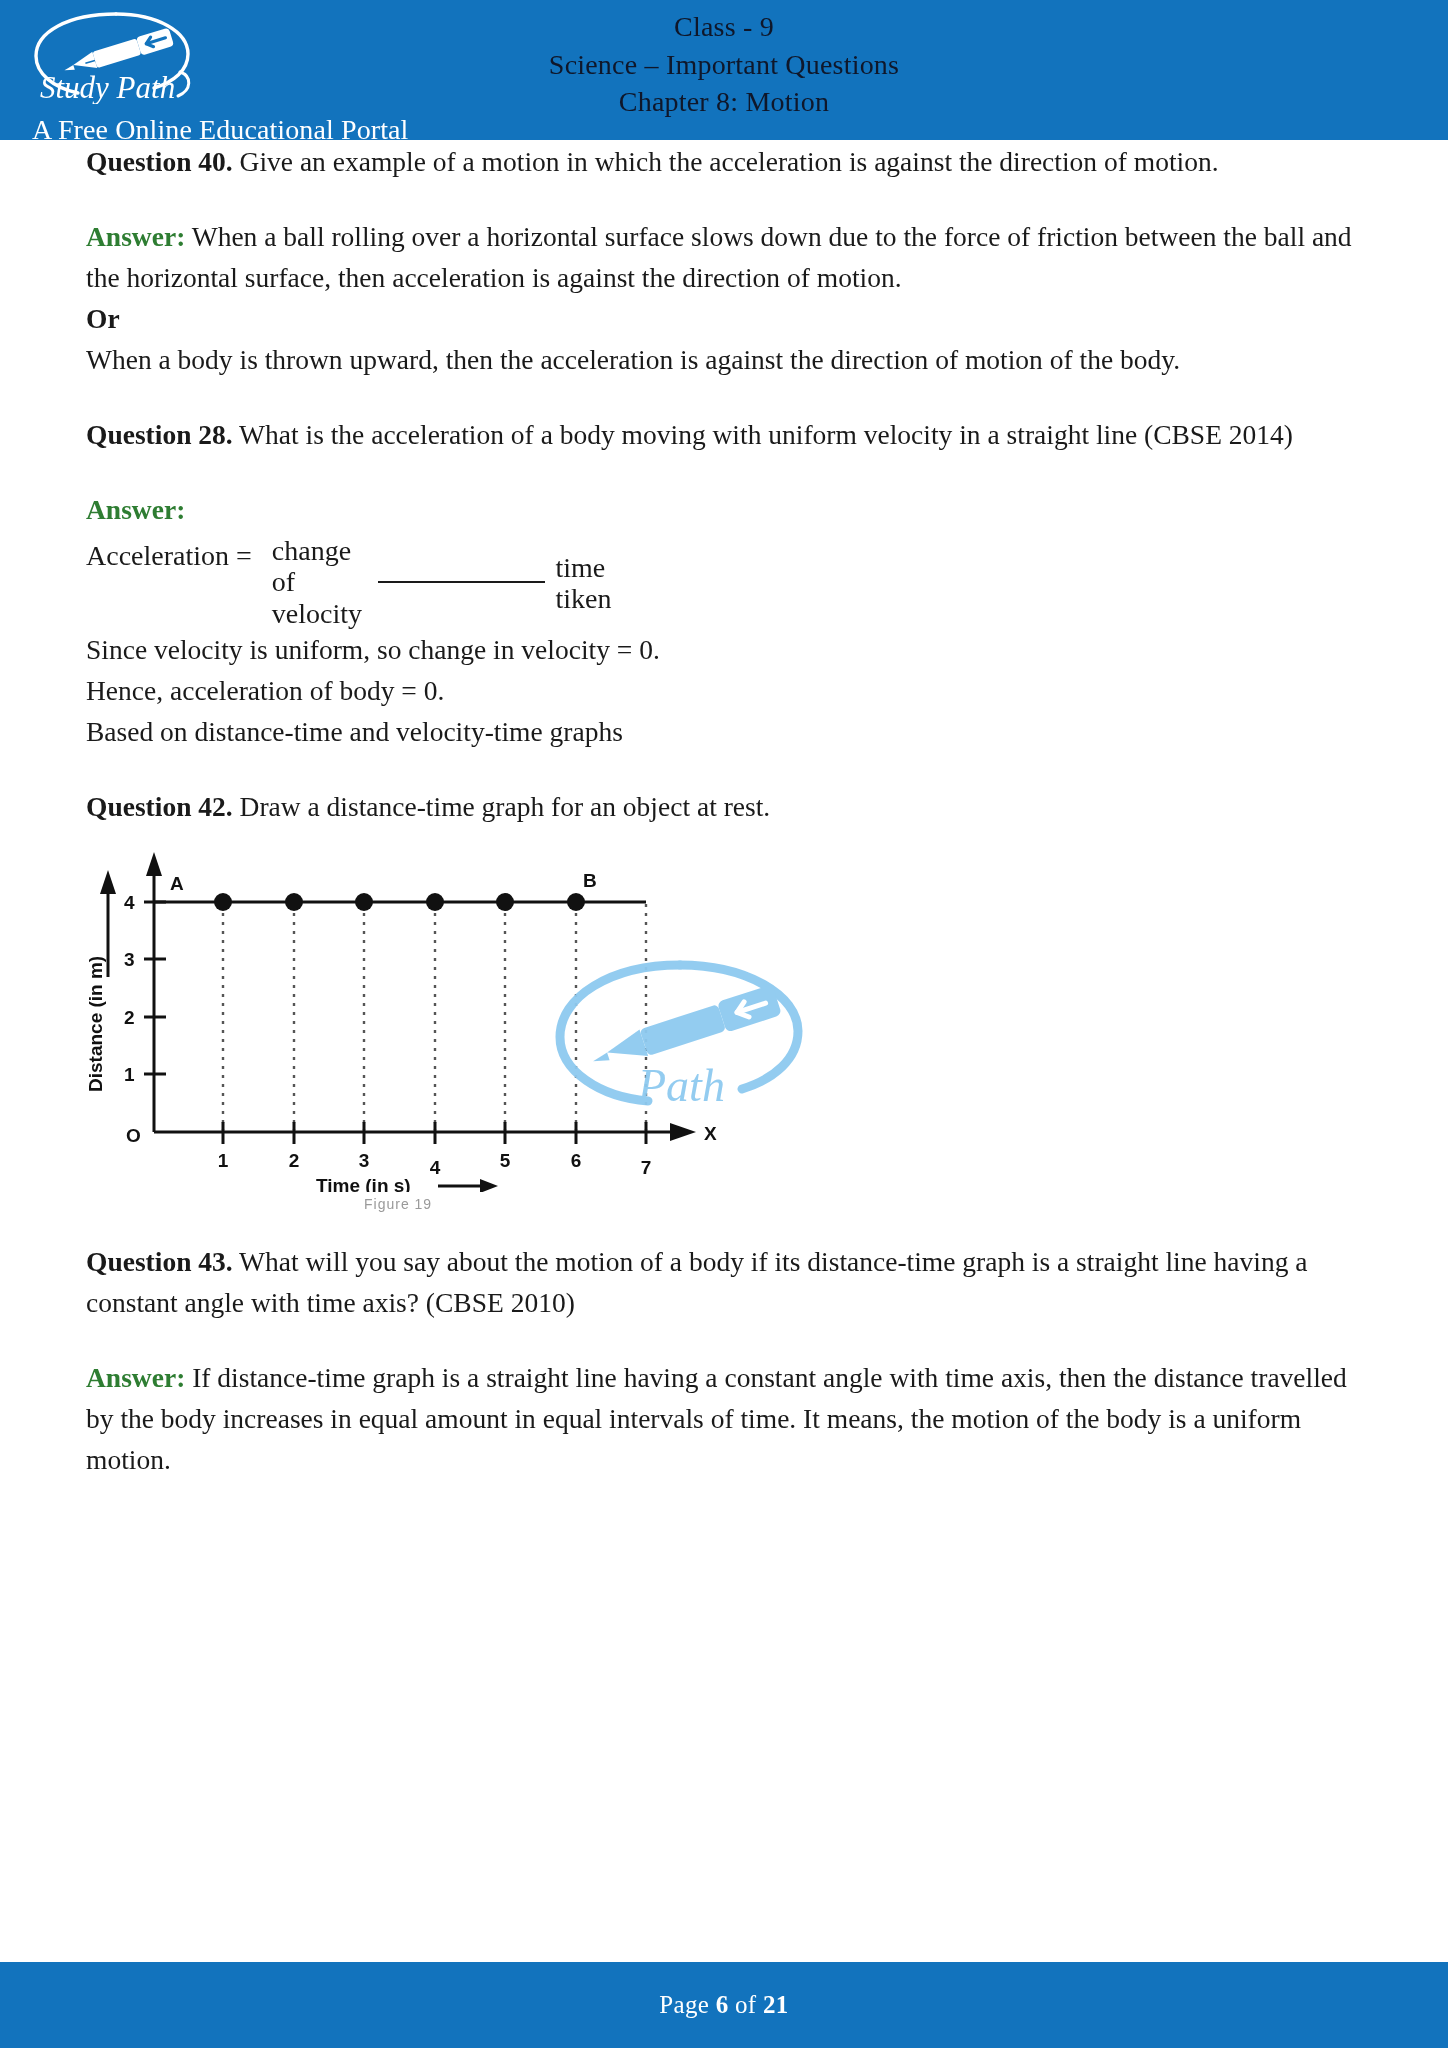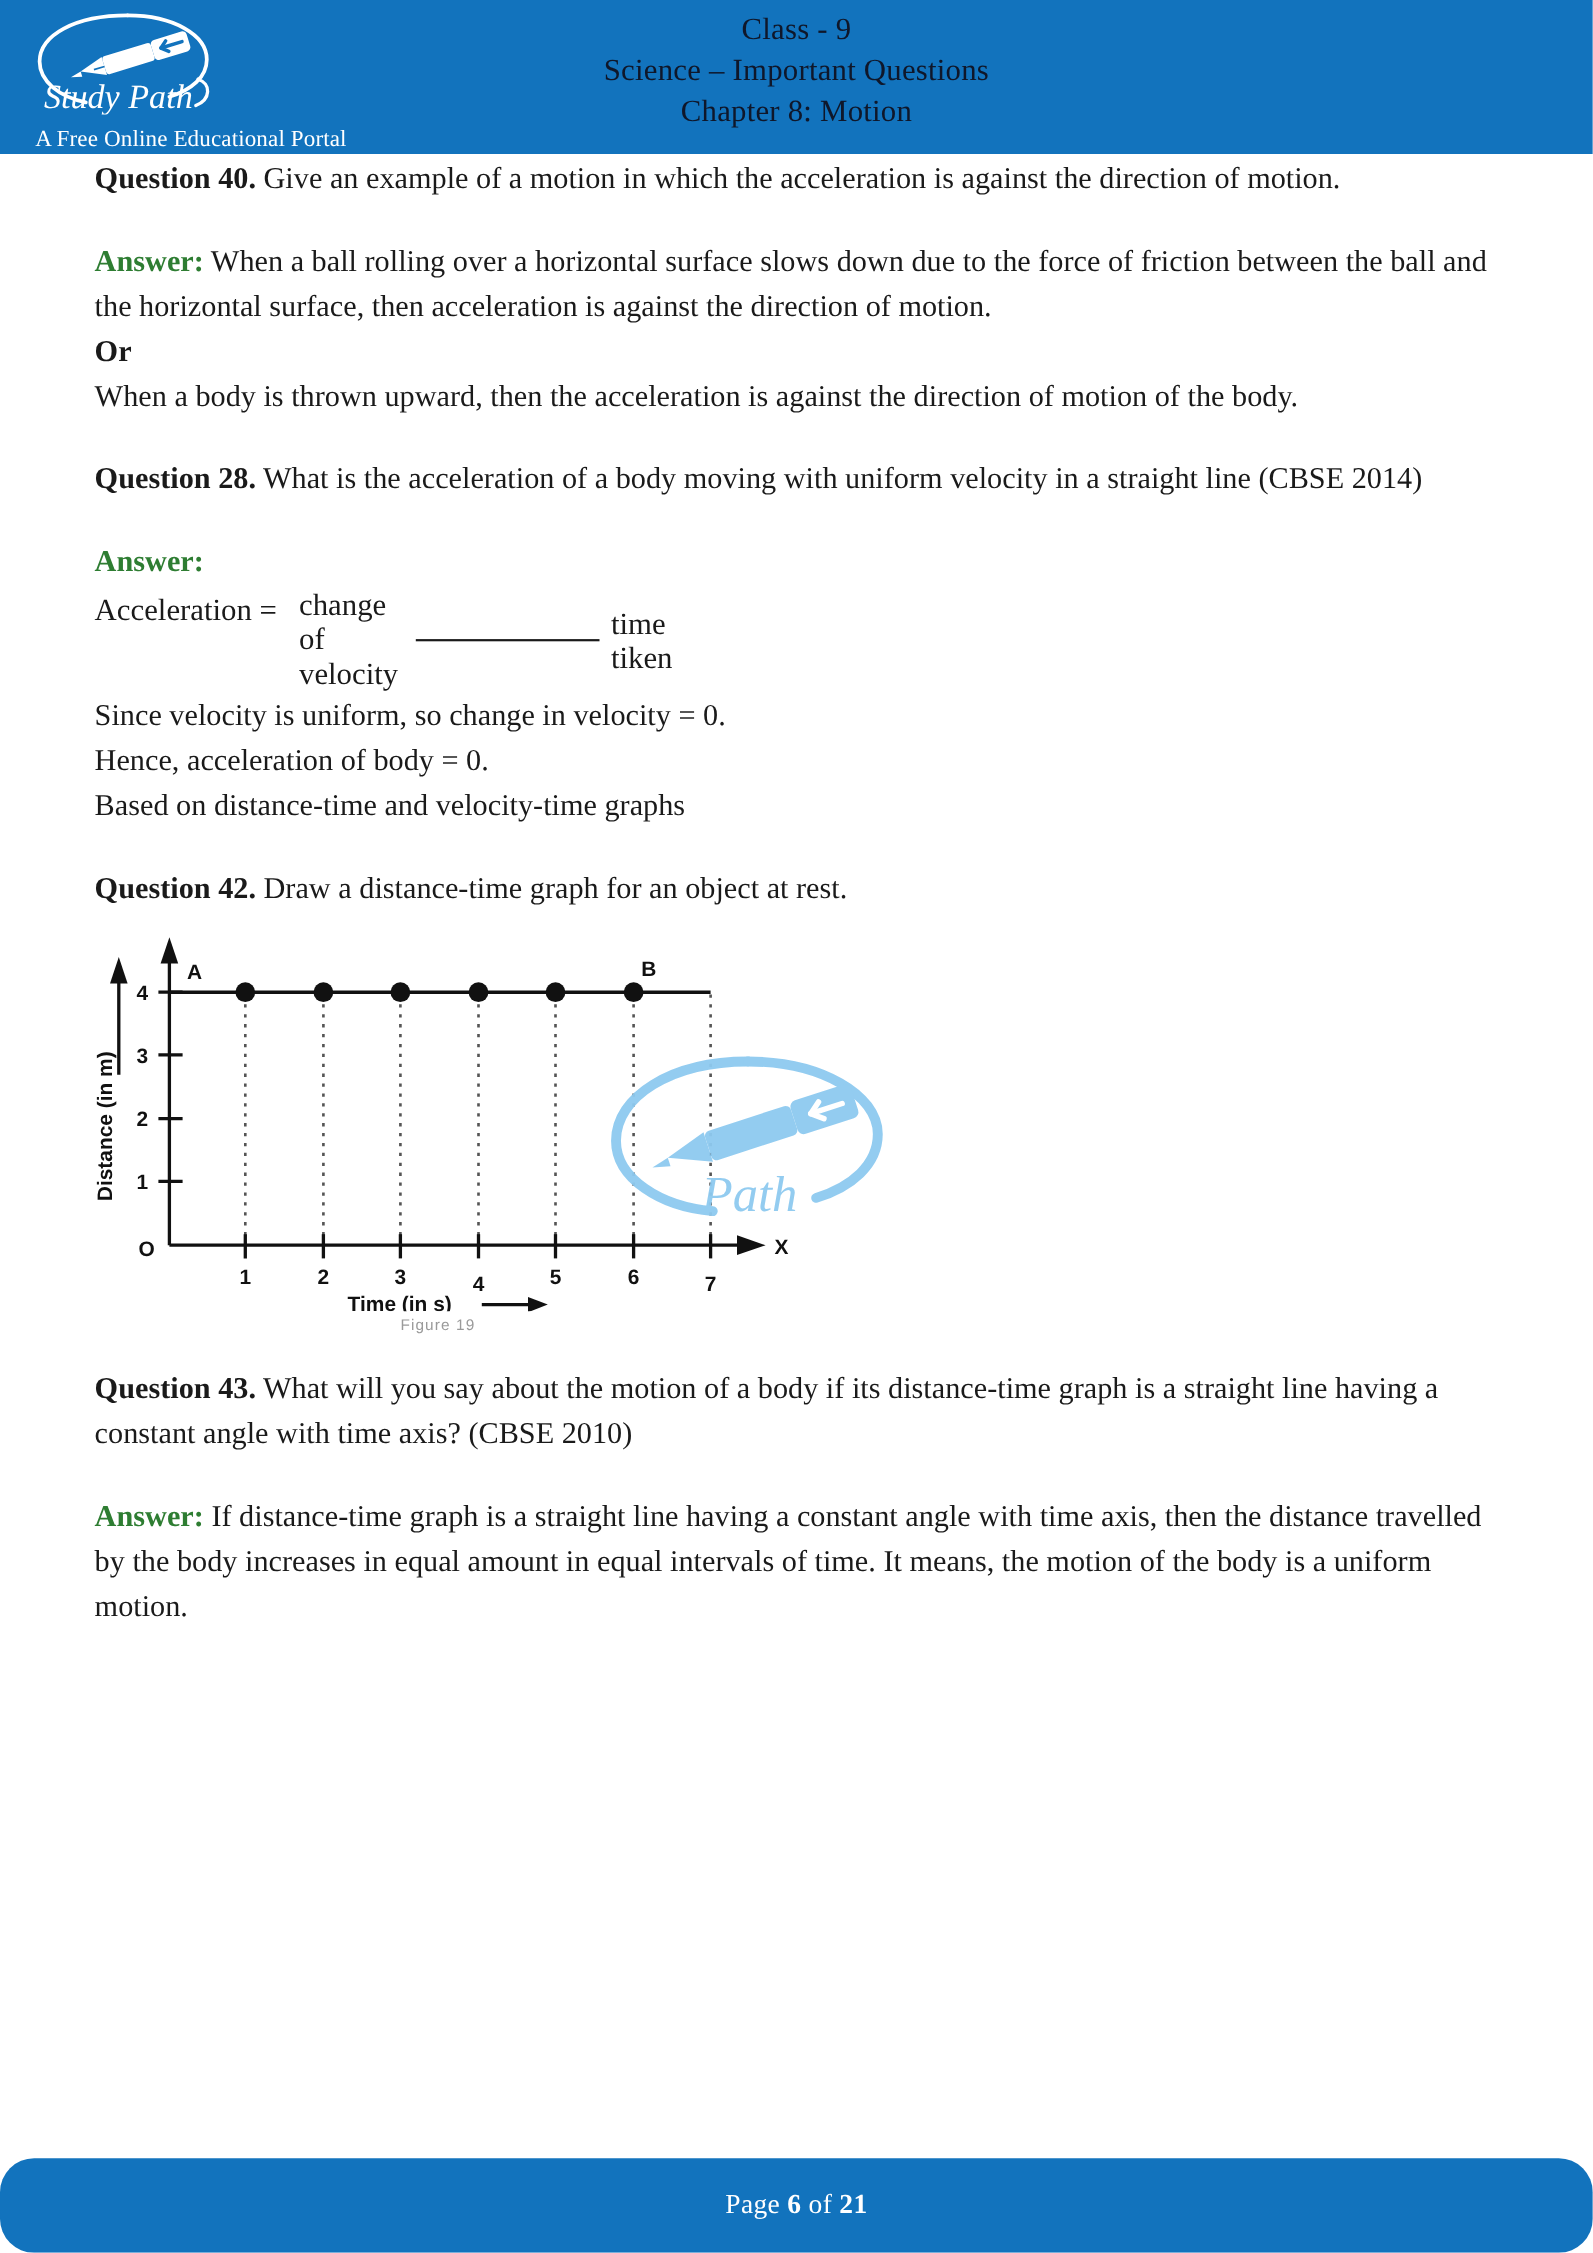--- a/index.html
+++ b/index.html
@@ -22,21 +22,21 @@
     overflow:hidden;
   }
   .brand{
     position:absolute; left:14px; top:4px;
     width:400px; height:134px;
   }
   .brand-logo{ position:absolute; left:14px; top:4px; width:175px; height:96px; }
   .brand-tagline{
     position:absolute; left:18px; top:110px;
     font-family:"Liberation Serif", serif;
-    font-size:21px; letter-spacing:.1px; color:#ffffff; white-space:nowrap;
+    font-size:28px; letter-spacing:.1px; color:#ffffff; white-space:nowrap;
   }
   .header-center{
     position:absolute; left:0; top:8px; width:1448px;
     text-align:center;
     font-family:"Liberation Serif", serif;
   }
   .header-center .hline{
     display:block;
     font-size:28px;
     line-height:1.34;
@@ -100,21 +100,20 @@
 
   
   .page-footer{
     position:absolute; left:0; bottom:0;
     width:1448px; height:86px;
     background:#1273bd;
     color:#ffffff;
     display:flex; align-items:center; justify-content:center;
     font-family:"Liberation Serif", serif;
     font-size:25px;
-    border-radius:31px;
   }
   .page-footer .pg{ letter-spacing:.3px; }
   .page-footer b{ font-weight:bold; }
 </style>
 </head>
 <body>
 
 <div class="page-header">
 
   <div class="brand">

